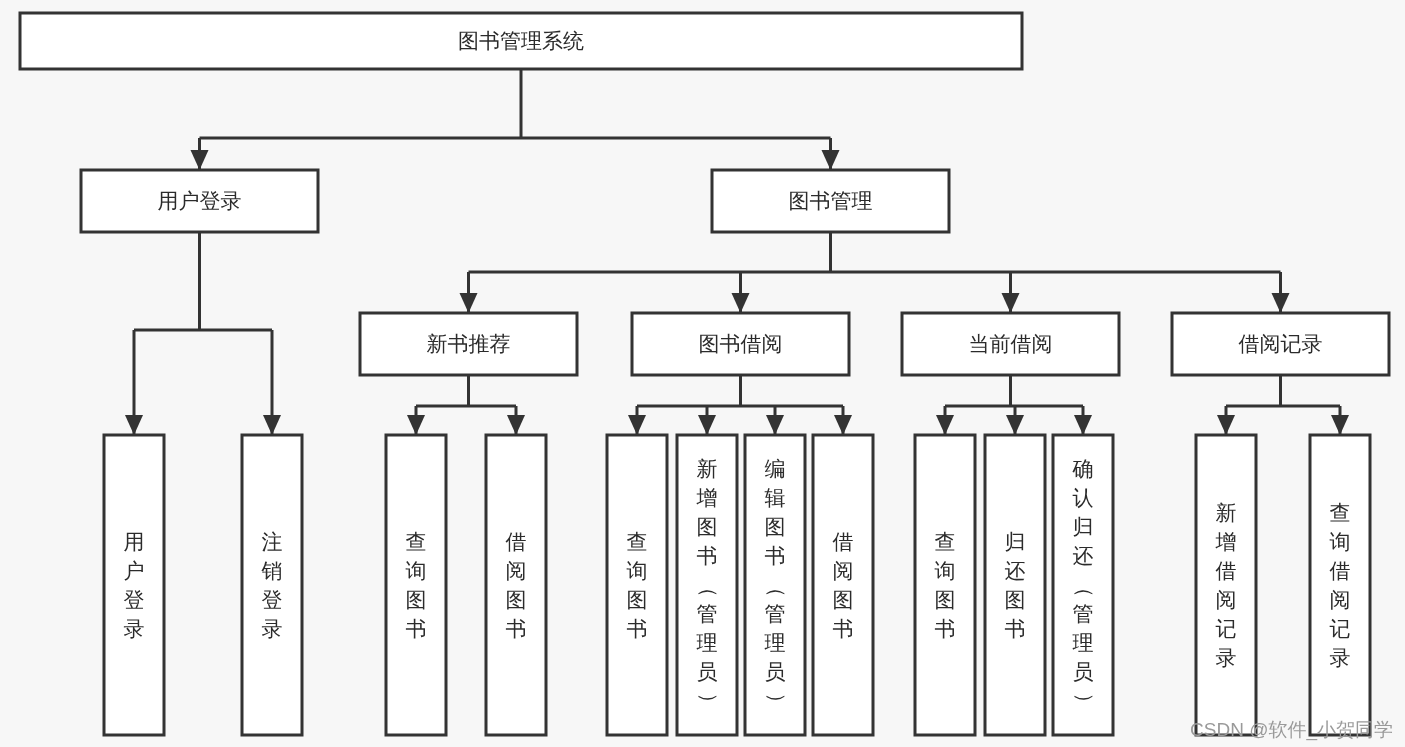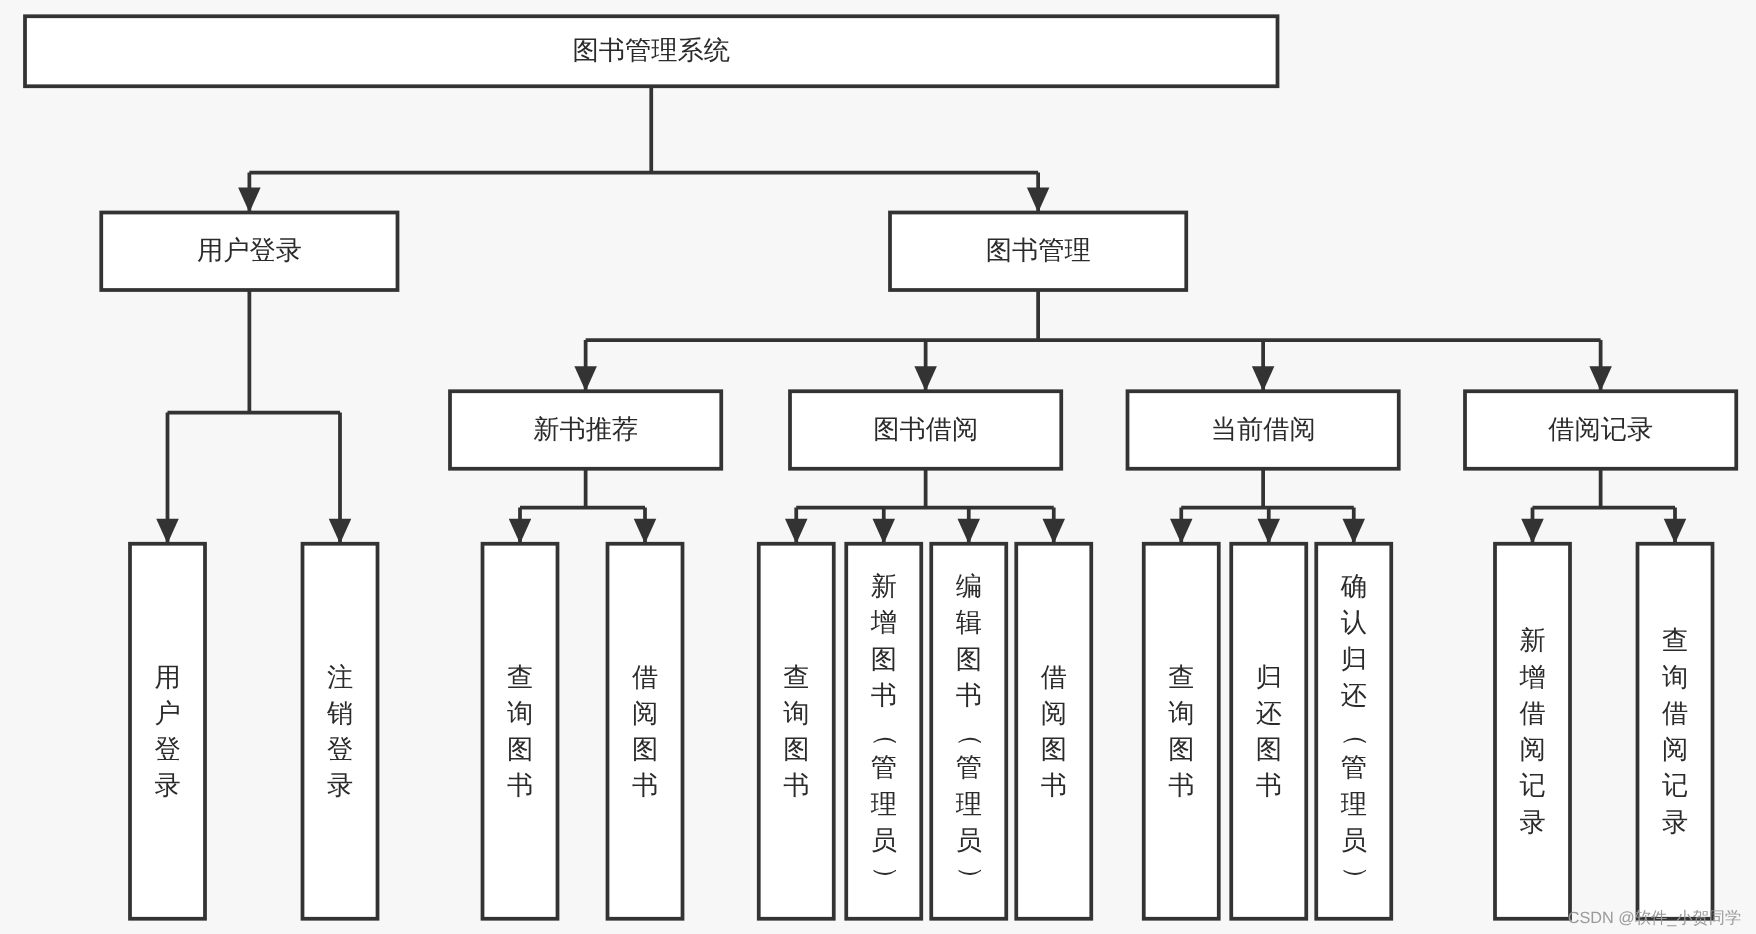--- a/index.html
+++ b/index.html
@@ -24,21 +24,21 @@
   .vtext{
     fill:#2b2b2b;
     font-family:"Liberation Sans","DejaVu Sans",sans-serif;
     font-size:21px;
     text-anchor:middle;
   }
   .watermark{
     position:absolute;
     right:12px;bottom:4px;
     font-family:"Liberation Sans","DejaVu Sans",sans-serif;
-    font-size:13px;
+    font-size:19px;
     color:#9a9a9a;
     white-space:nowrap;
     pointer-events:none;
   }
 </style>
 </head>
 <body>
 
 <svg id="diagram" viewBox="0 0 1405 747">
   <g id="edges-layer">

